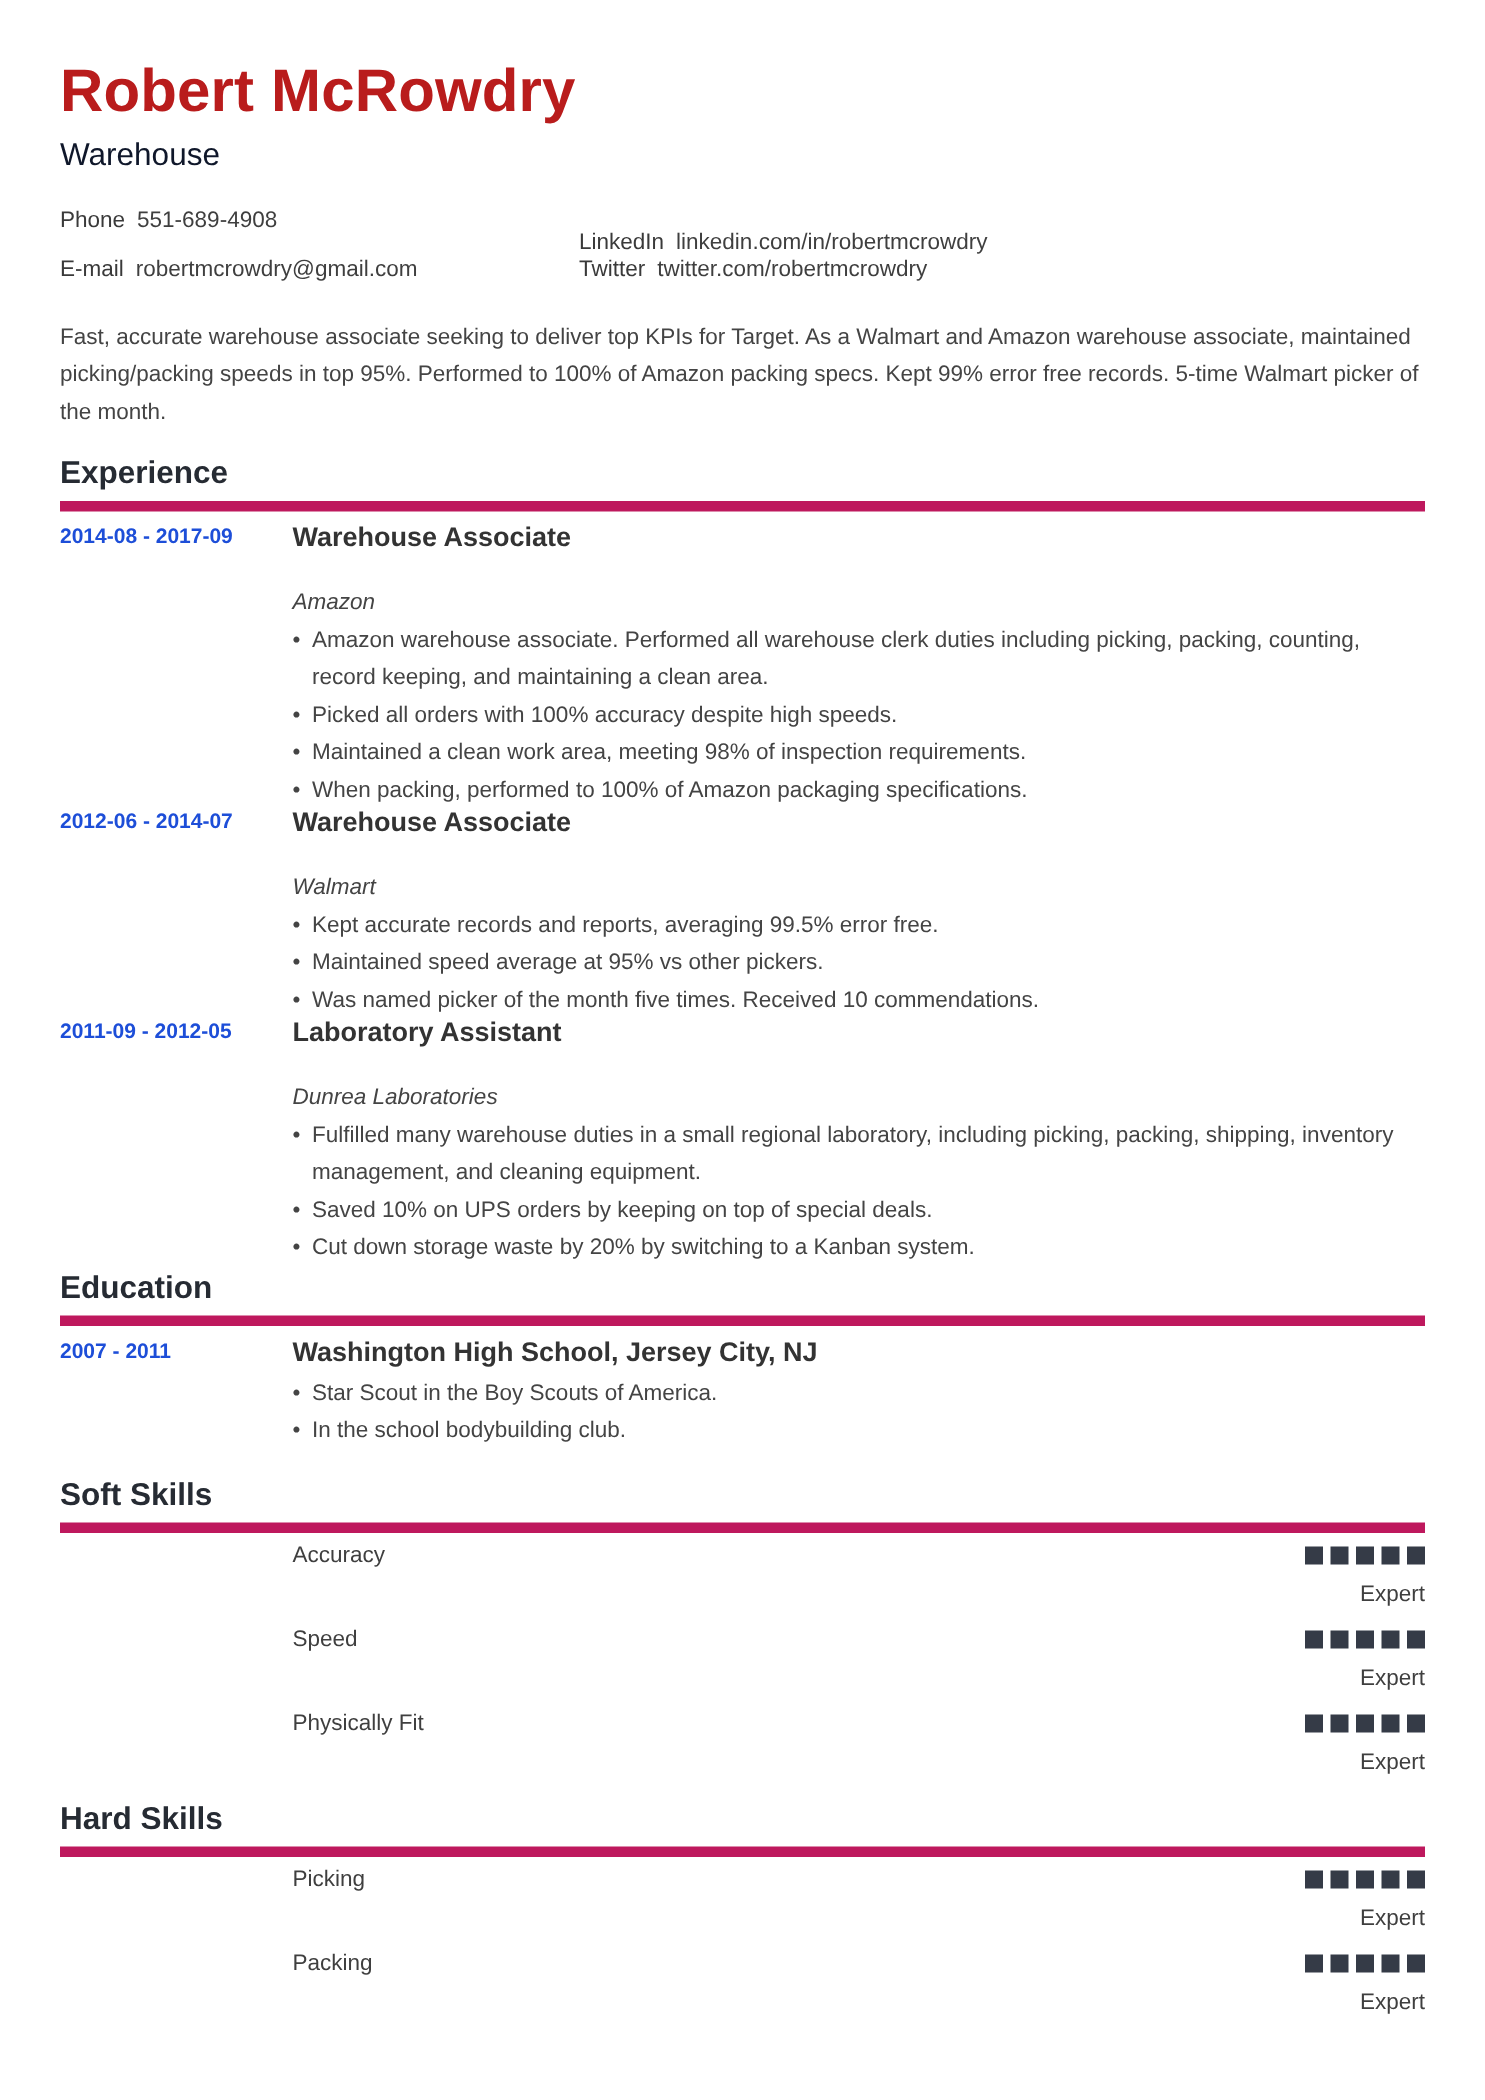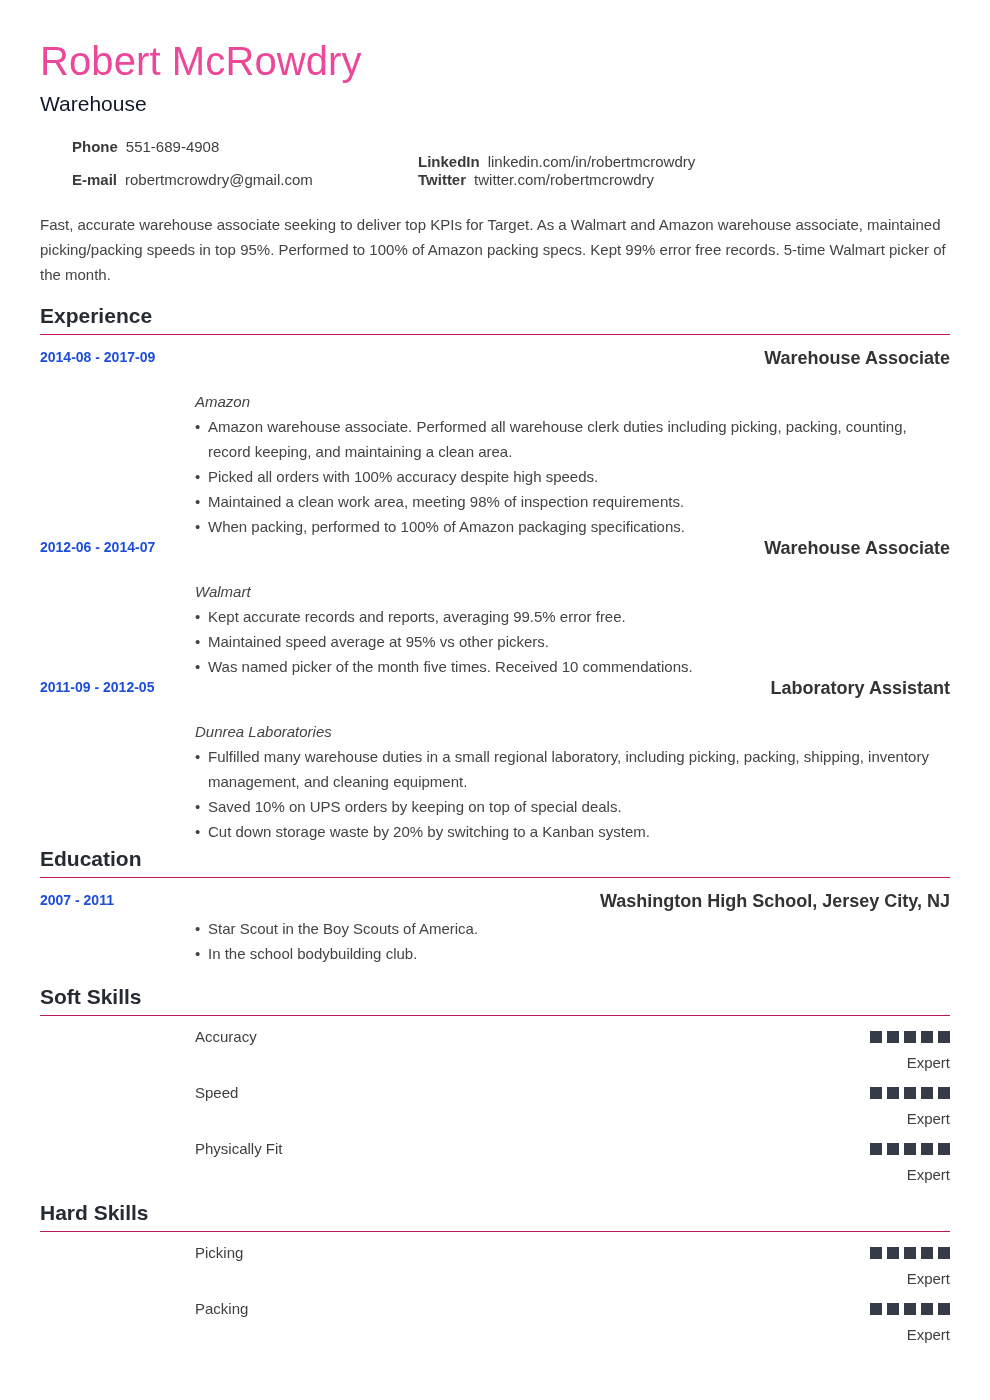--- a/index.html
+++ b/index.html
@@ -7,51 +7,51 @@
     body {
       font-family: "Liberation Sans", sans-serif;
       color: #3a3a3a;
       position: relative;
       overflow: hidden;
     }
     .page { position: absolute; left: 40px; top: 0; width: 910px; }
 
     .name {
       position: absolute; left: 0; top: 38px;
-      font-size: 40px; font-weight: normal; color: #ec4899;
+      font-size: 40px; font-weight: bold; color: #b91c1c;
       letter-spacing: 0.1px; line-height: 46px; white-space: nowrap;
     }
     .subtitle {
       position: absolute; left: 0; top: 91px;
       font-size: 21px; color: #0f172a; line-height: 26px;
     }
     .contact { position: absolute; font-size: 15px; line-height: 20px; white-space: nowrap; }
-    .contact .lbl { font-weight: bold; color: #3a3a3a; margin-right: 8px; margin-left: 32px; }
+    .contact .lbl { font-weight: normal; color: #3a3a3a; margin-right: 8px; }
     .contact .val { color: #3f3f3f; }
 
     .summary {
       position: absolute; left: 0; top: 212px; width: 910px;
       font-size: 15px; line-height: 25px; color: #444;
     }
 
     .section-title {
       position: absolute; left: 0; width: 910px;
       font-size: 21px; font-weight: bold; color: #262b33;
       line-height: 26px; padding-bottom: 5px;
-      border-bottom: 1px solid #be185d;
+      border-bottom: 7px solid #be185d;
     }
 
     .entry { position: absolute; left: 0; width: 910px; }
     .entry .date {
       position: absolute; left: 0; top: 2px;
       font-size: 14px; font-weight: bold; color: #1d4ed8; white-space: nowrap;
     }
     .entry .body { position: absolute; left: 155px; width: 755px; }
     .entry .title {
-      font-size: 18px; font-weight: bold; color: #333; line-height: 22px; text-align: right;
+      font-size: 18px; font-weight: bold; color: #333; line-height: 22px;
     }
     .entry .company {
       font-size: 15px; font-style: italic; color: #444;
       margin-top: 23px; line-height: 20px;
     }
     .entry ul { list-style: none; margin-top: 2px; }
     .entry li {
       position: relative; padding-left: 13px;
       font-size: 15px; line-height: 25px; color: #444;
     }

